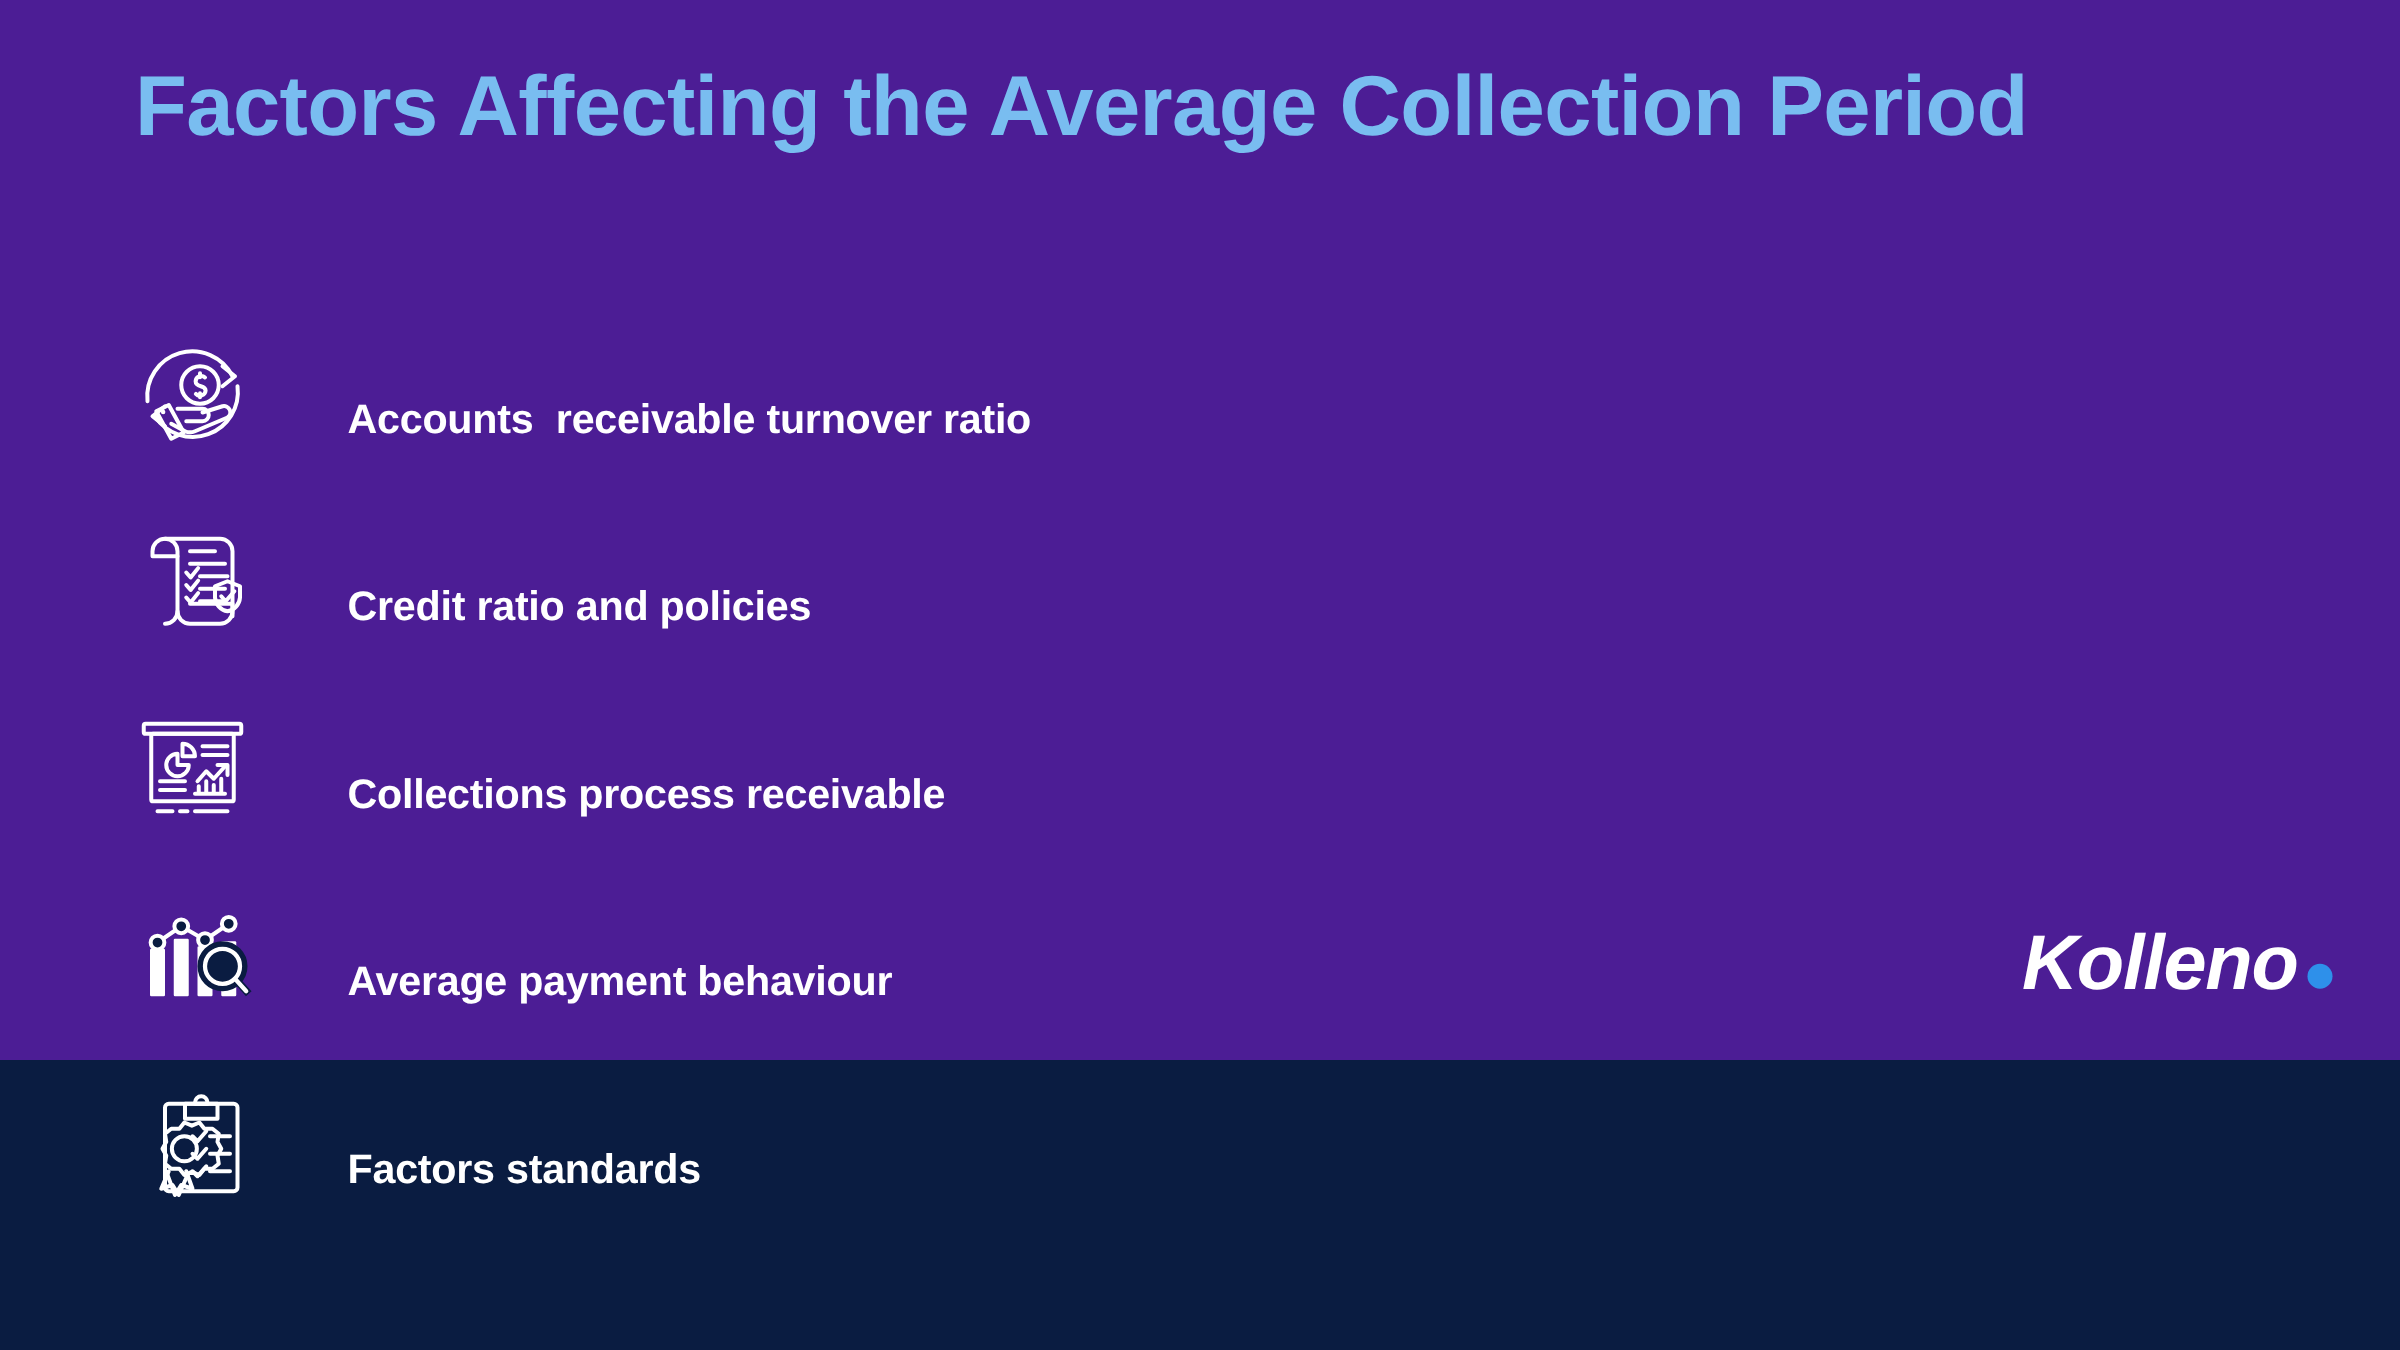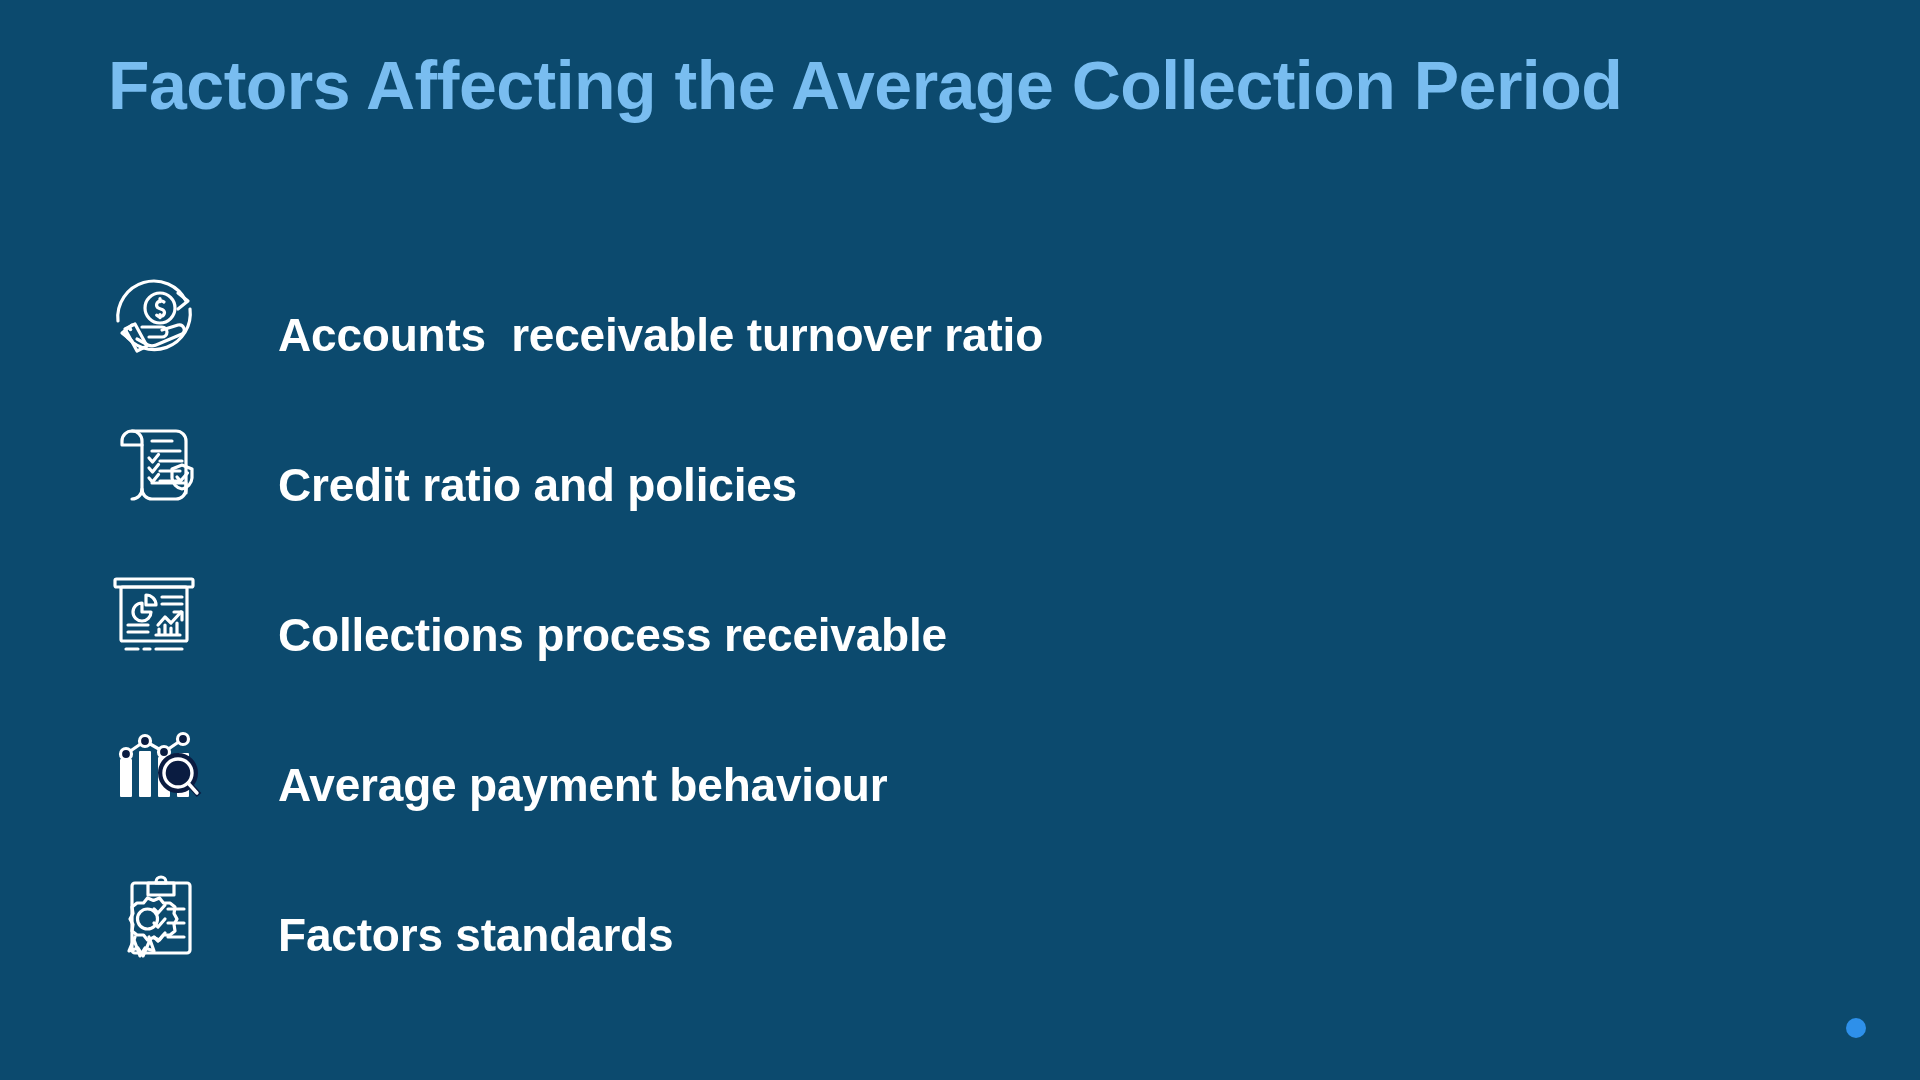--- a/index.html
+++ b/index.html
@@ -4,22 +4,22 @@
 <style>
   * { margin:0; padding:0; box-sizing:border-box; }
   html, body {
     width:1920px; height:1080px;
     background:#0a1c41;
     overflow:hidden;
     font-family:"Liberation Sans", sans-serif;
   }
   #slide {
     position:relative;
-    width:1920px; height:1080px;
-    background:#0c4a6e;
+    width:1920px; height:848px;
+    background:#4c1d95;
   }
   #slide-title {
     position:absolute;
     left:108px; top:48px;
     width:1760px;
     font-size:68px;
     font-weight:bold;
     letter-spacing:-0.5px;
     color:#79bdf0;
     white-space:nowrap;
@@ -39,21 +39,21 @@
     width:108px;
     min-width:108px;
     height:108px;
     display:flex;
     align-items:center;
     justify-content:center;
   }
   .factor-icon svg { display:block; }
   .factor-label {
     margin-left:70px;
-    font-size:46px;
+    font-size:33px;
     font-weight:bold;
     color:#ffffff;
     letter-spacing:-0.2px;
     white-space:pre;
     line-height:1.1;
     margin-top:40px;
   }
   #brand-logo {
     position:absolute;
     right:54px; bottom:42px;
@@ -184,16 +184,17 @@
           <path d="M30 44 l5 -4 l6.5 0 l4 -5 l6 2.5 l6 -2.5 l4 5 l6.5 0 l5 4 l-1 6.5 l3 5.5 l-3 5.5 l1 6.5 l-5 4 l-6.5 0 l-4 5 l-6 -2.5 l-6 2.5 l-4 -5 l-6.5 0 l-5 -4 l1 -6.5 l-3 -5.5 l3 -5.5 z"></path>
           <circle cx="45.5" cy="56" r="10"></circle>
         </svg>
       </span>
       <span class="factor-label">Factors standards</span>
     </div>
 
   </div>
 
   <div id="brand-logo">
+    <span id="brand-wordmark">Kolleno</span>
     <span id="brand-dot"></span>
   </div>
 
 </div>
 
 </body></html>

